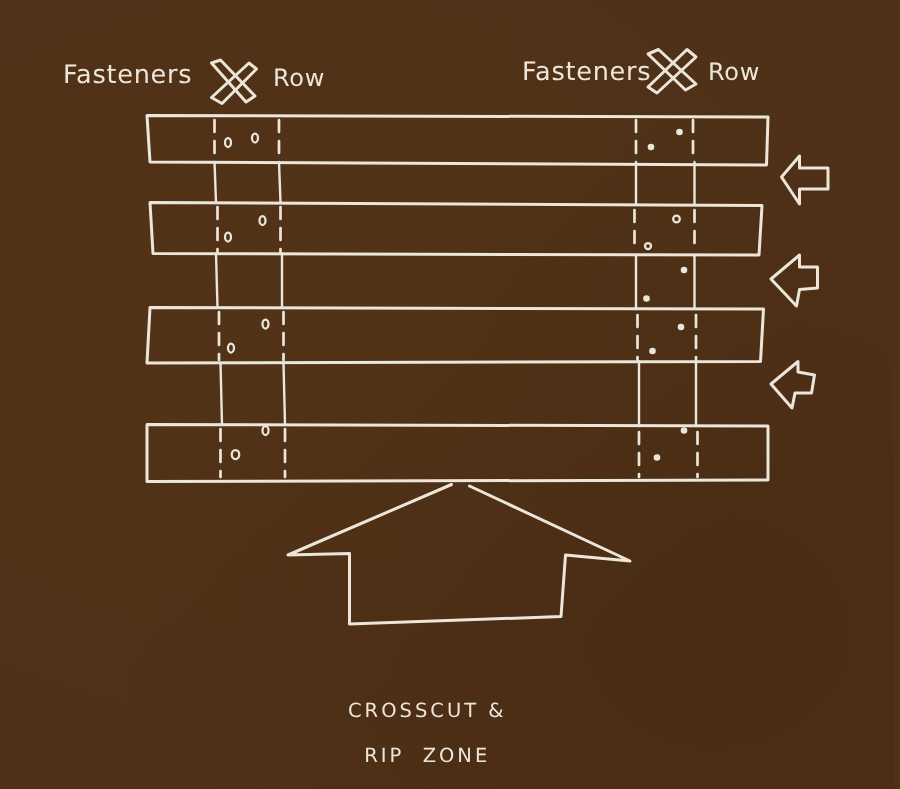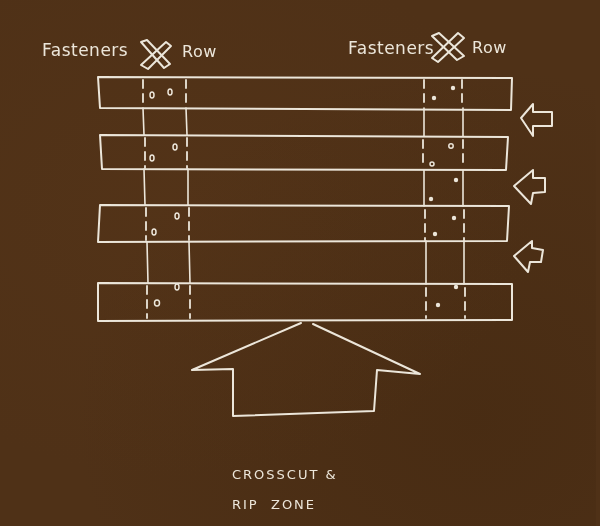--- a/index.html
+++ b/index.html
@@ -124,15 +124,15 @@
   </svg>
 
   <span class="label lbl-fasteners-left">Fasteners</span>
   <span class="label lbl-row-left">Row</span>
   <span class="label lbl-fasteners-right">Fasteners</span>
   <span class="label lbl-row-right">Row</span>
 
 
   <div class="label lbl-crosscut">
     <div>CROSSCUT &amp;</div>
-    <div style="white-space:pre;">RIP  ZONE</div>
+    <div style="white-space:pre;text-align:center;">RIP  ZONE</div>
   </div>
 </div>
 
 </body></html>

